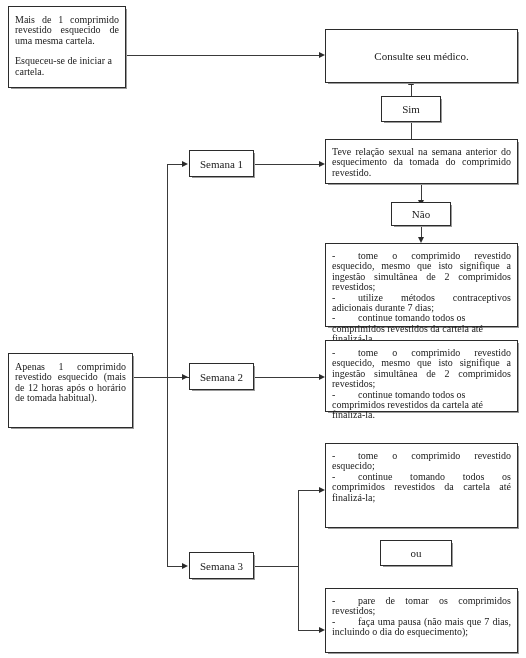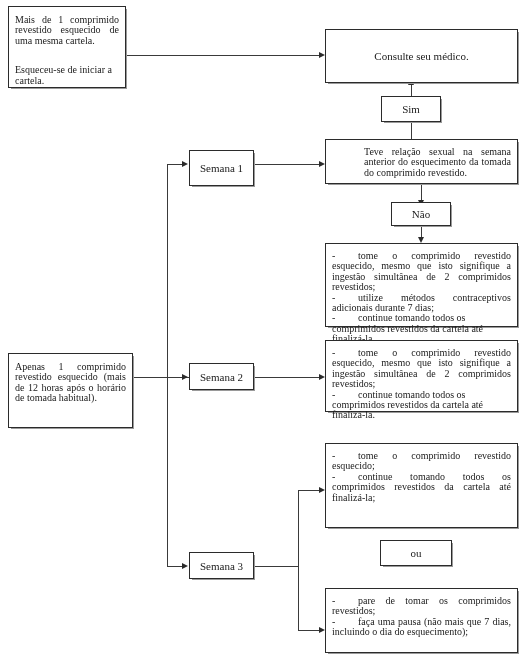--- a/index.html
+++ b/index.html
@@ -74,34 +74,34 @@
   <div class="line hline" style="left:254px;top:566px;width:45px;"></div>
   <div class="line vline" style="left:298px;top:490px;height:140px;"></div>
   <div class="line hline" style="left:298px;top:490px;width:21px;"></div>
   <div class="arrow ar" style="left:319px;top:486.5px;"></div>
   <div class="line hline" style="left:298px;top:630px;width:21px;"></div>
   <div class="arrow ar" style="left:319px;top:626.5px;"></div>
 
   <div class="box" style="left:8px;top:6px;width:118px;height:82px;">
     <div class="txt" style="top:8px;">
       <p class="p">Mais de 1 comprimido revestido esquecido de uma mesma cartela.</p>
-      <p class="p last" style="margin-top:19px;">Esqueceu-se de iniciar a cartela.</p>
+      <p class="p last" style="margin-top:10px;">Esqueceu-se de iniciar a cartela.</p>
     </div>
   </div>
 
   <div class="box center" style="left:325px;top:29px;width:193px;height:54px;">
     <div class="label">Consulte seu médico.</div>
   </div>
 
   <div class="box center" style="left:381px;top:96px;width:60px;height:26px;">
     <div class="label">Sim</div>
   </div>
 
   <div class="box" style="left:325px;top:139px;width:193px;height:45px;">
-    <div class="txt" style="top:7px;margin-left:32px;">
+    <div class="txt" style="top:7px;">
       <p class="p">Teve relação sexual na semana anterior do esquecimento da tomada do comprimido revestido.</p>
     </div>
   </div>
 
   <div class="box center" style="left:391px;top:202px;width:60px;height:24px;">
     <div class="label">Não</div>
   </div>
 
   <div class="box" style="left:325px;top:243px;width:193px;height:84px;">
     <div class="txt" style="top:7px;">
@@ -110,21 +110,21 @@
       <p class="p last"><span class="dash">-</span><span class="ind"></span><span>continue tomando todos os comprimidos revestidos da cartela até finalizá-la.</span></p>
     </div>
   </div>
 
   <div class="box" style="left:8px;top:353px;width:125px;height:75px;">
     <div class="txt" style="top:8px;">
       <p class="p">Apenas 1 comprimido revestido esquecido (mais de 12 horas após o horário de tomada habitual).</p>
     </div>
   </div>
 
-  <div class="box center" style="left:189px;top:150px;width:65px;height:36px;">
+  <div class="box center" style="left:189px;top:150px;width:65px;height:27px;">
     <div class="label">Semana 1</div>
   </div>
 
   <div class="box center" style="left:189px;top:363px;width:65px;height:27px;">
     <div class="label">Semana 2</div>
   </div>
 
   <div class="box center" style="left:189px;top:552px;width:65px;height:27px;">
     <div class="label">Semana 3</div>
   </div>

